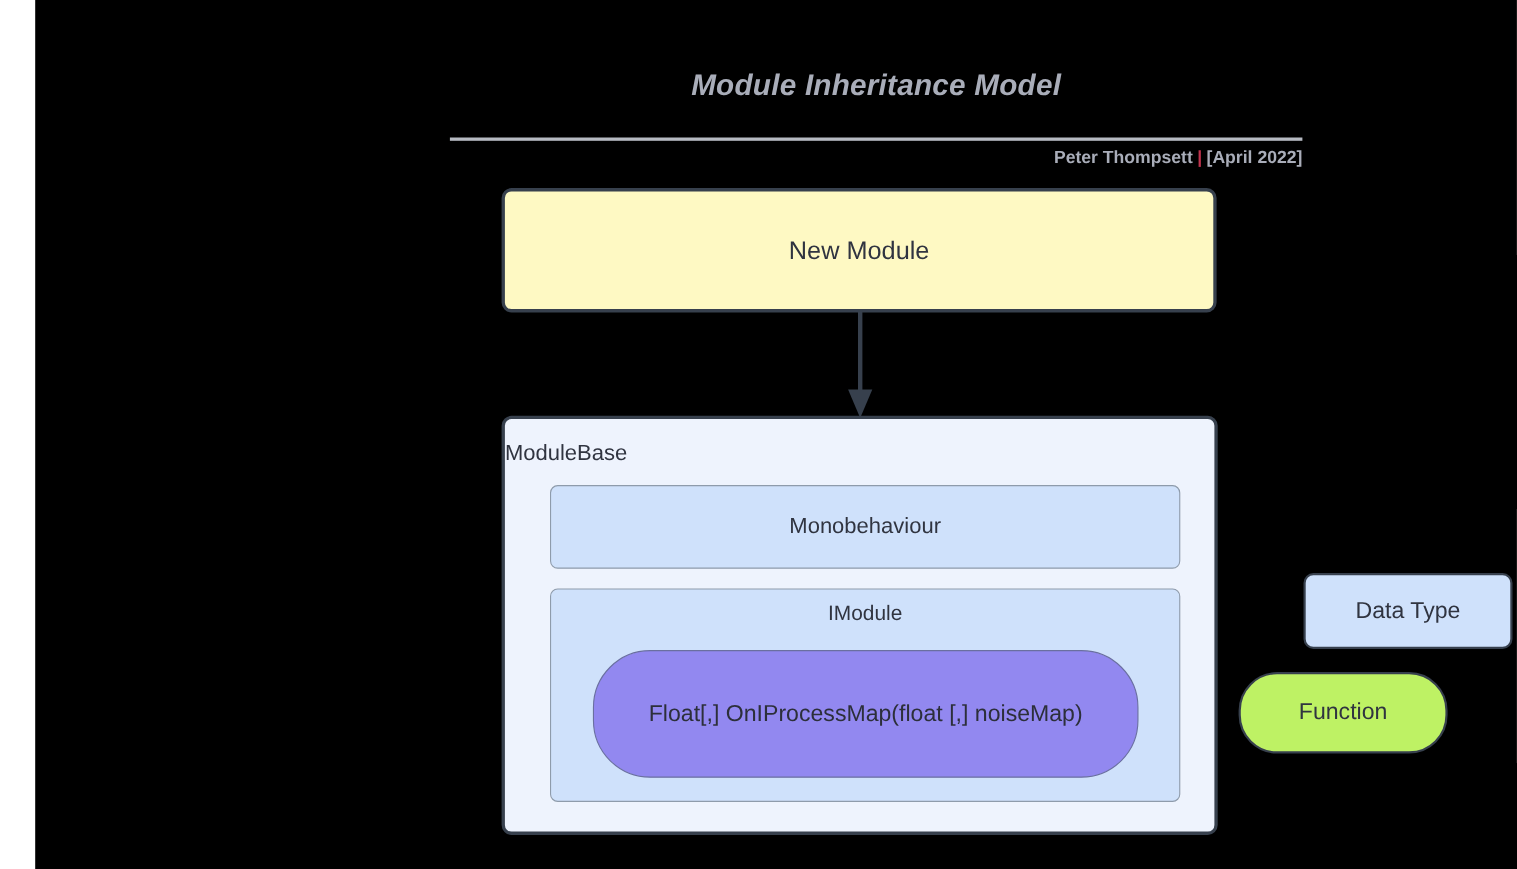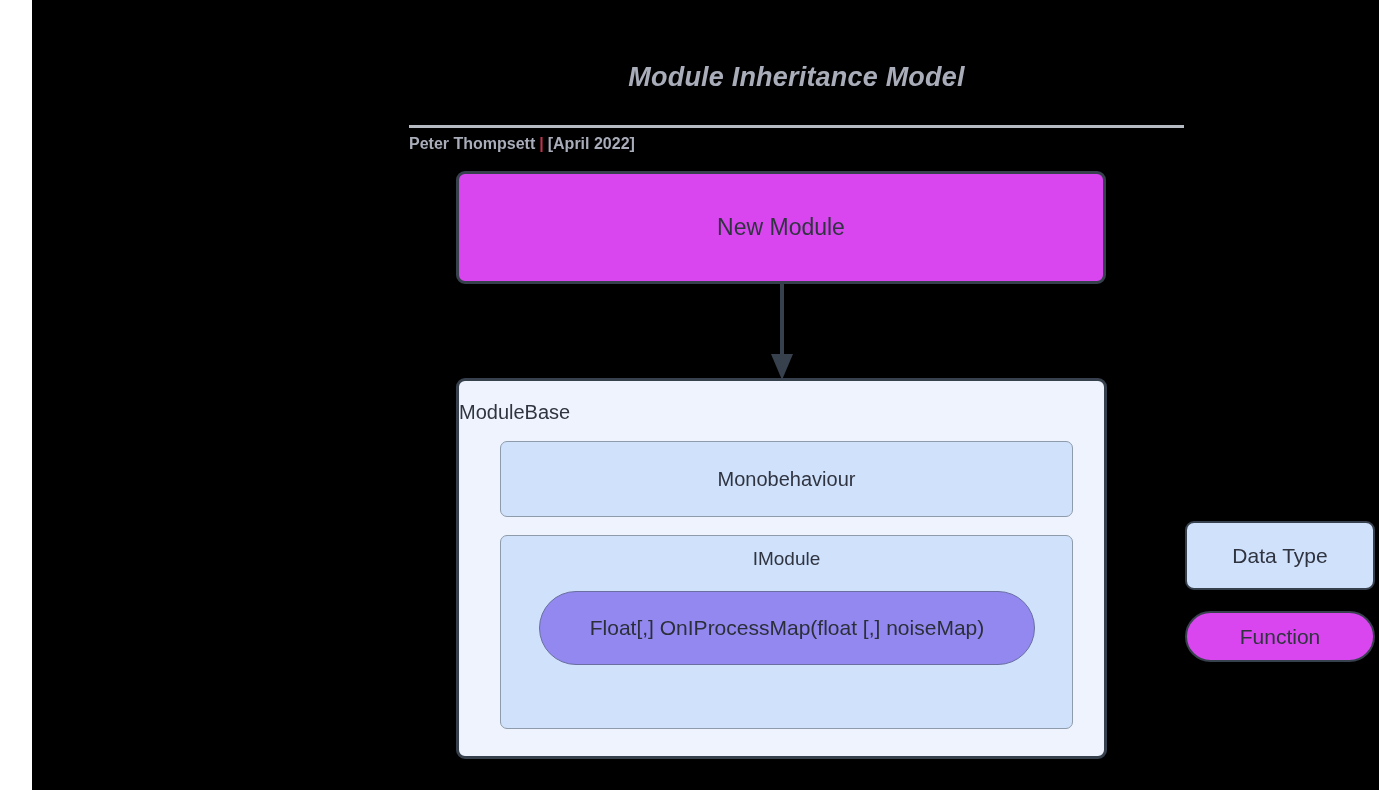--- a/index.html
+++ b/index.html
@@ -52,21 +52,21 @@
     top: 125px;
     width: 775px;
     height: 3px;
     background: #b6bac2;
   }
   #doc-subtitle {
     position: absolute;
     left: 377px;
     top: 135px;
     width: 775px;
-    text-align: left;
+    text-align: right;
     font-size: 16px;
     font-weight: bold;
     color: #a9adb9;
     white-space: nowrap;
   }
   #doc-subtitle .sep {
     color: #c0334d;
     margin: 0 4px;
     font-weight: bold;
   }
@@ -82,21 +82,21 @@
     align-items: center;
     justify-content: center;
     color: #303440;
   }
 
   #new-module {
     left: 424px;
     top: 171px;
     width: 650px;
     height: 113px;
-    background: #d946ef;
+    background: #fef9c3;
     border: 3px solid #37404d;
     border-radius: 9px;
     font-size: 23px;
   }
 
   #module-base {
     left: 424px;
     top: 378px;
     width: 651px;
     height: 381px;
@@ -152,21 +152,21 @@
     font-size: 19px;
     color: #303440;
   }
 
   #process-map-pill {
     position: absolute;
     box-sizing: border-box;
     left: 38px;
     top: 55px;
     width: 496px;
-    height: 74px;
+    height: 116px;
     background: #9288f0;
     border: 1px solid #6a6fa0;
     border-radius: 52px;
     display: flex;
     align-items: center;
     justify-content: center;
     font-size: 21px;
     color: #2c2f3a;
     white-space: nowrap;
   }
@@ -185,25 +185,25 @@
     left: 1153px;
     top: 521px;
     width: 190px;
     height: 69px;
     background: #cfe1fb;
     border: 2px solid #37404d;
     border-radius: 9px;
     font-size: 21px;
   }
   #legend-function {
-    left: 1153px;
+    left: 1094px;
     top: 611px;
     width: 190px;
-    height: 51px;
-    background: #d946ef;
+    height: 74px;
+    background: #bef264;
     border: 2px solid #37404d;
     border-radius: 35px;
     font-size: 21px;
   }
 </style>
 </head>
 <body>
 
 <div id="canvas">
 

